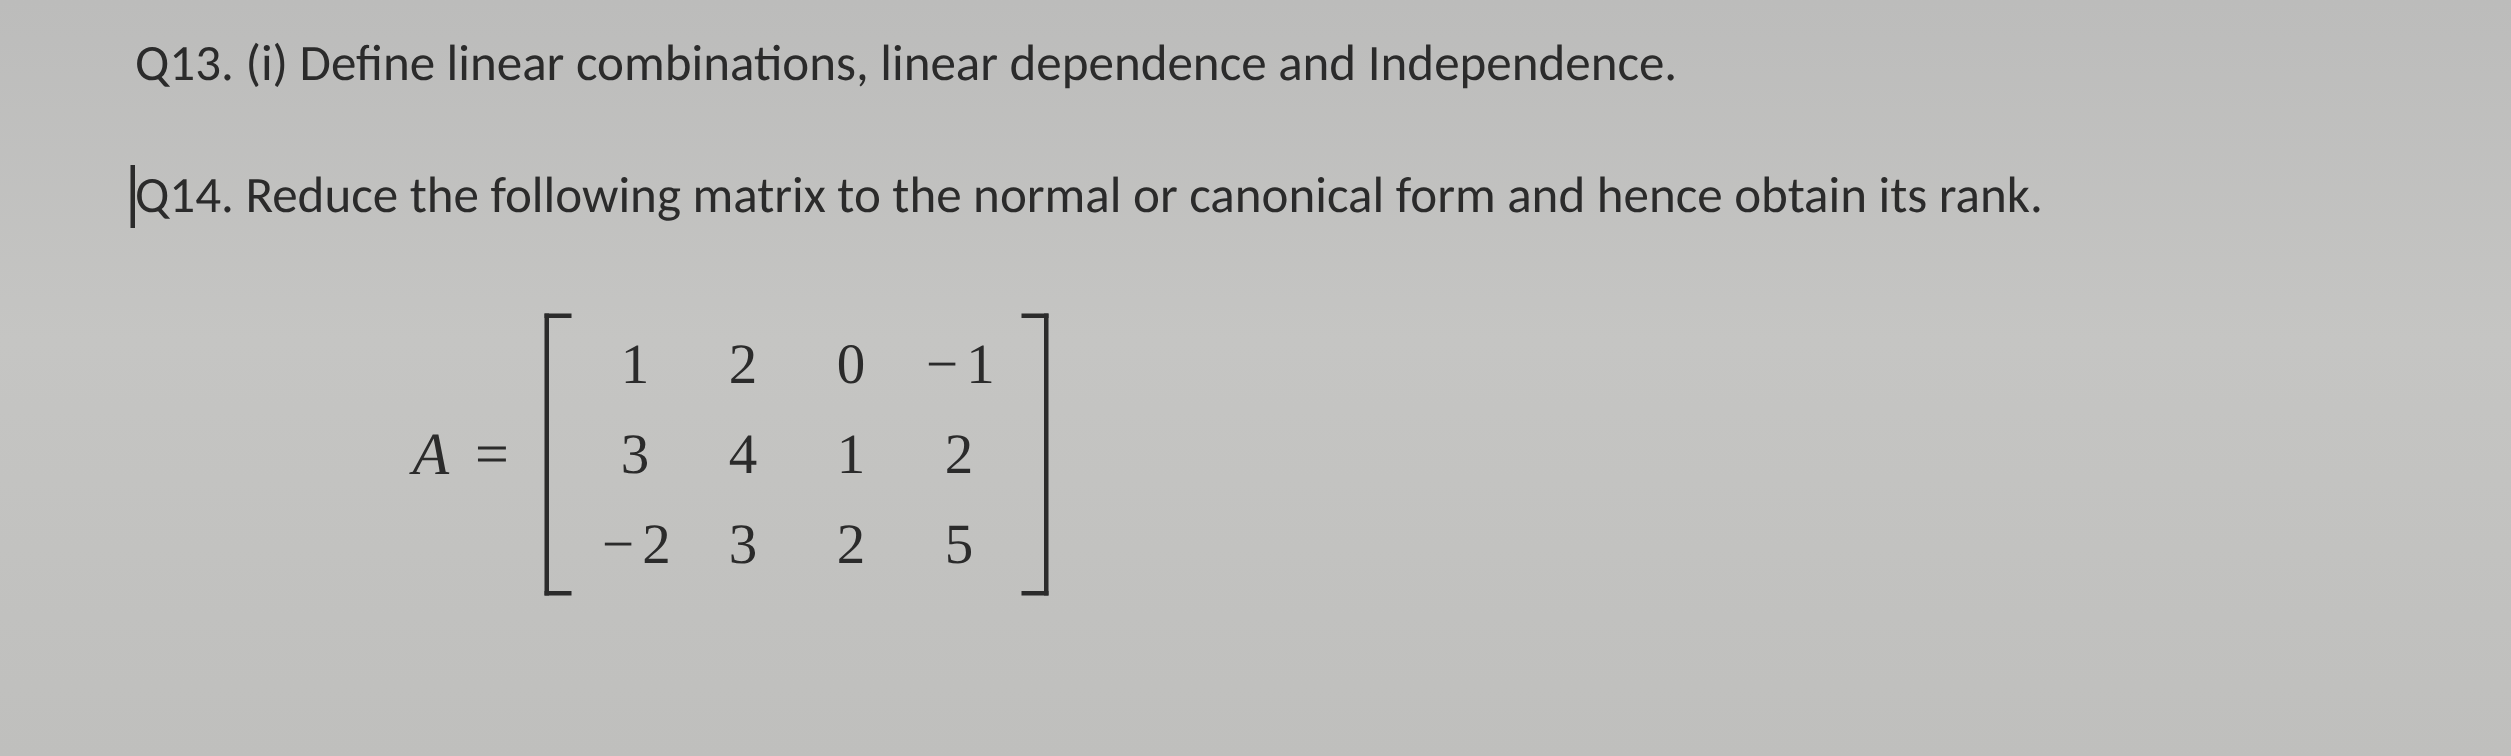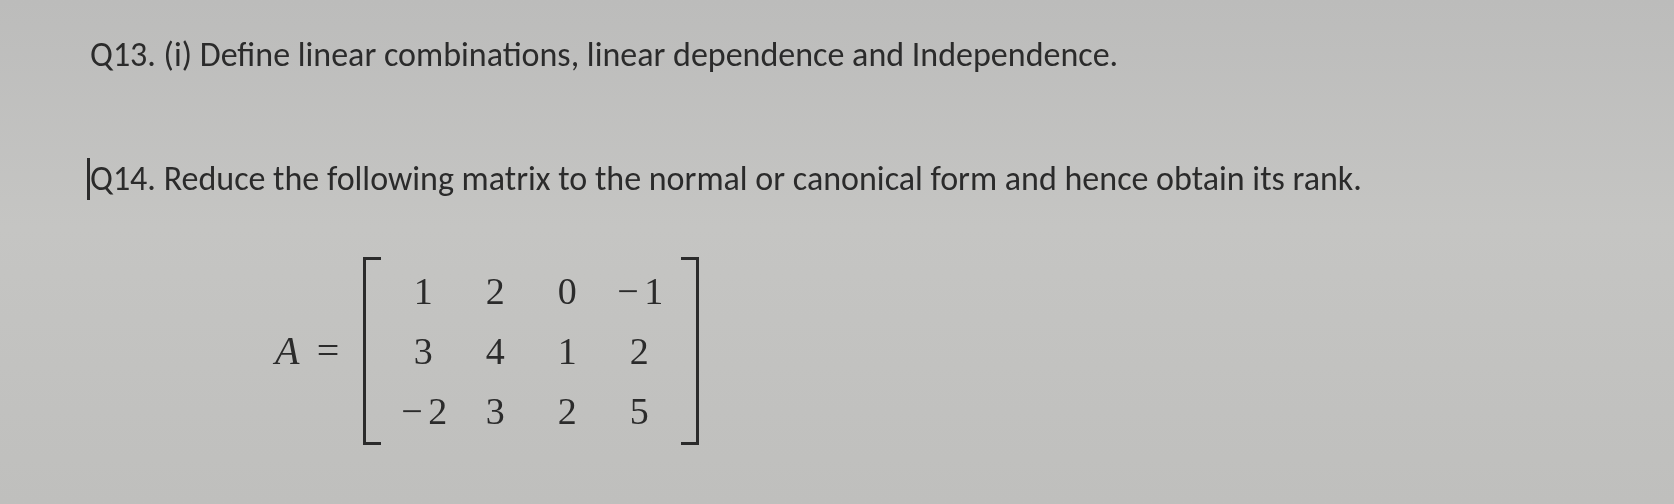--- a/index.html
+++ b/index.html
@@ -8,26 +8,26 @@
       height: 504px;
       background: linear-gradient(180deg,#bcbcbb 0%,#c5c5c3 45%,#bfbfbd 100%);
       font-family: Calibri, "Segoe UI", Arial, sans-serif;
       color: #2b2b2b;
       padding: 18px 40px 18px 90px;
       position: relative;
     }
     .q13 {
       font-size: 34px;
       line-height: 1.35;
-      margin-top: 14px;
+      margin-top: 2px;
     }
     .q14 {
       font-size: 34px;
       line-height: 1.35;
-      margin-top: 78px;
+      margin-top: 42px;
       position: relative;
     }
     .cursor-bar {
       position: absolute;
       left: -3px;
       top: 2px;
       width: 3px;
       height: 42px;
       background: #2b2b2b;
     }

